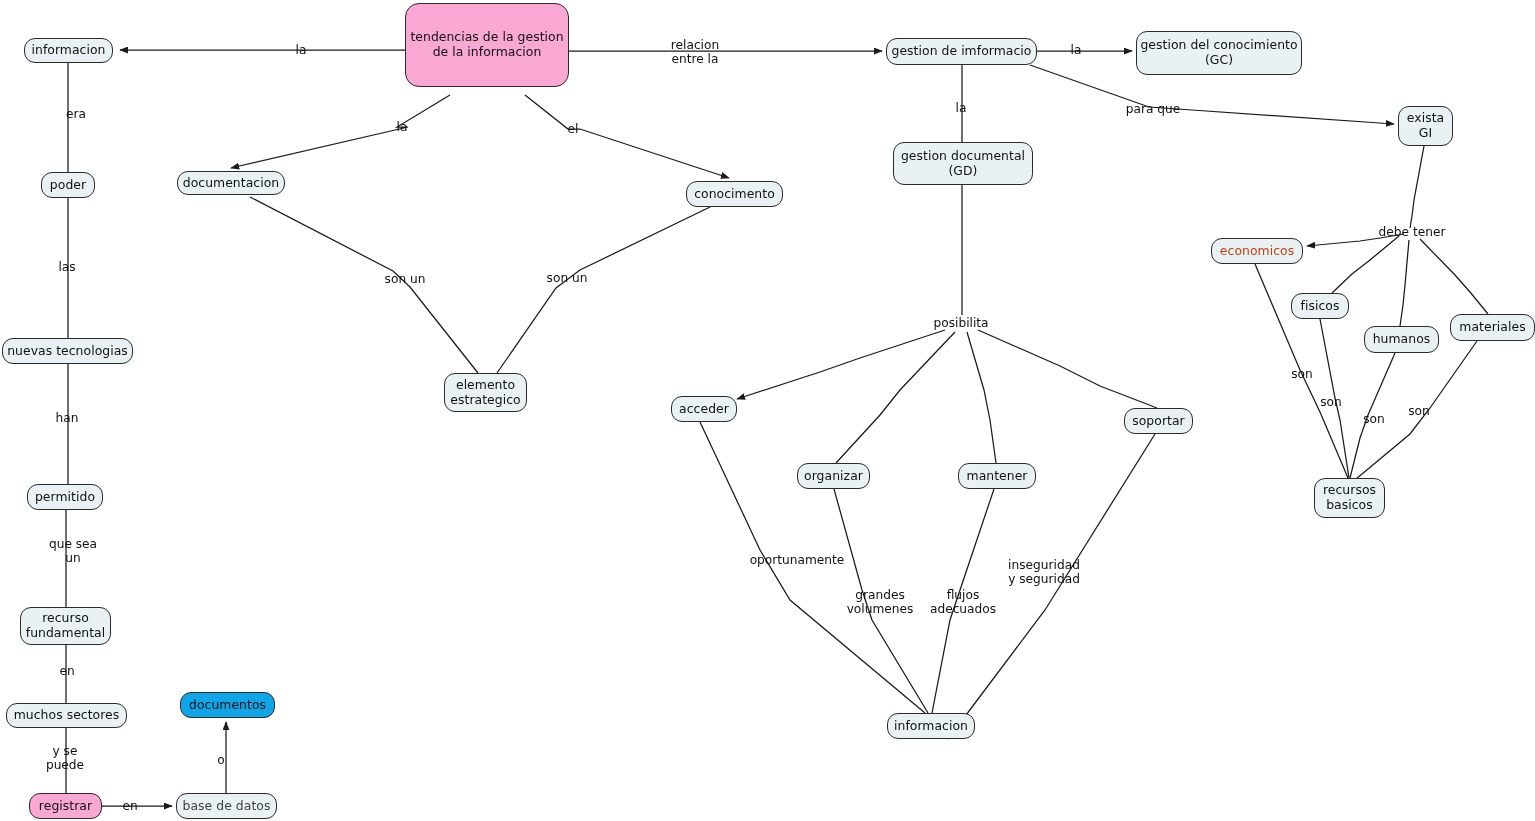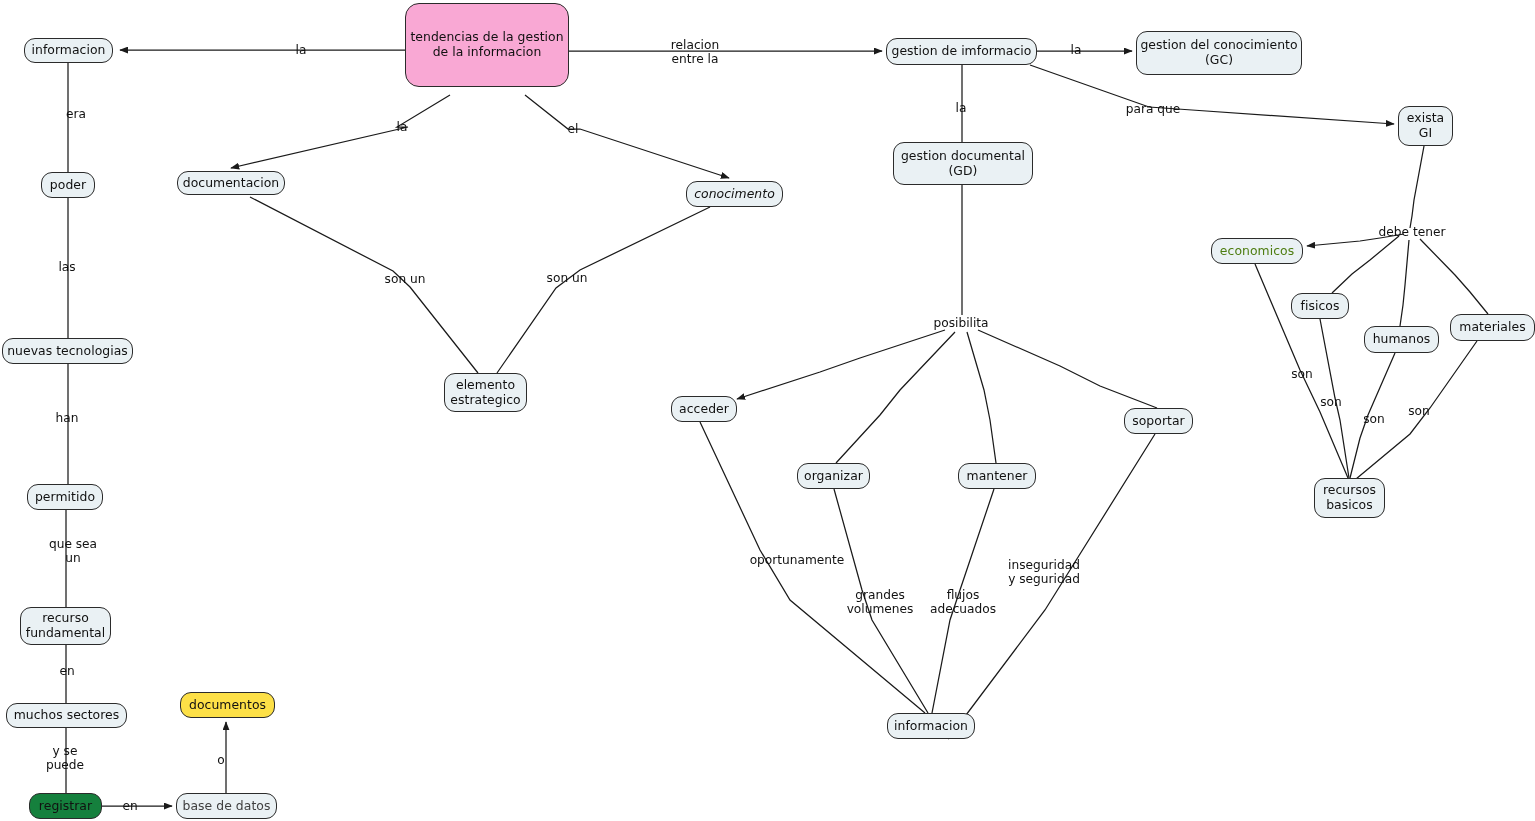--- a/index.html
+++ b/index.html
@@ -108,35 +108,35 @@
   <div id="nodes-group">
       <div class="node big" style="left: 405px; top: 3px; width: 164px; height: 84px; background: #f9a8d4; border-color: rgb(43, 43, 43); color: rgb(17, 17, 17);">tendencias de la gestion
 de la informacion</div>
       <div class="node" style="left: 24px; top: 38px; width: 89px; height: 25px; background: rgb(234, 241, 244); border-color: rgb(43, 43, 43); color: rgb(17, 17, 17);">informacion</div>
       <div class="node" style="left: 41px; top: 172px; width: 54px; height: 26px; background: rgb(234, 241, 244); border-color: rgb(43, 43, 43); color: rgb(17, 17, 17);">poder</div>
       <div class="node" style="left: 2px; top: 338px; width: 131px; height: 26px; background: rgb(234, 241, 244); border-color: rgb(43, 43, 43); color: rgb(17, 17, 17);">nuevas tecnologias</div>
       <div class="node" style="left: 27px; top: 484px; width: 76px; height: 26px; background: rgb(234, 241, 244); border-color: rgb(43, 43, 43); color: rgb(17, 17, 17);">permitido</div>
       <div class="node" style="left: 20px; top: 607px; width: 91px; height: 38px; background: rgb(234, 241, 244); border-color: rgb(43, 43, 43); color: rgb(17, 17, 17);">recurso
 fundamental</div>
       <div class="node" style="left: 6px; top: 703px; width: 121px; height: 25px; background: rgb(234, 241, 244); border-color: rgb(43, 43, 43); color: rgb(17, 17, 17);">muchos sectores</div>
-      <div class="node" style="left: 29px; top: 793px; width: 73px; height: 26px; background: #15803d; border-color: rgb(43, 43, 43); color: rgb(17, 17, 17);">registrar</div>
+      <div class="node" style="left: 29px; top: 793px; width: 73px; height: 26px; background: #f9a8d4; border-color: rgb(43, 43, 43); color: rgb(17, 17, 17);">registrar</div>
       <div class="node" style="left: 176px; top: 793px; width: 101px; height: 26px; background: rgb(234, 241, 244); border-color: rgb(43, 43, 43); color: #404040;">base de datos</div>
-      <div class="node" style="left: 180px; top: 692px; width: 95px; height: 26px; background: #fde047; border-color: rgb(43, 43, 43); color: rgb(17, 17, 17);">documentos</div>
+      <div class="node" style="left: 180px; top: 692px; width: 95px; height: 26px; background: #0ea5e9; border-color: rgb(43, 43, 43); color: rgb(17, 17, 17);">documentos</div>
       <div class="node" style="left: 177px; top: 171px; width: 108px; height: 24px; background: rgb(234, 241, 244); border-color: rgb(43, 43, 43); color: rgb(17, 17, 17);">documentacion</div>
-      <div class="node" style="left: 686px; top: 181px; width: 97px; height: 26px; background: rgb(234, 241, 244); border-color: rgb(43, 43, 43); color: rgb(17, 17, 17); font-style: italic;">conocimento</div>
+      <div class="node" style="left: 686px; top: 181px; width: 97px; height: 26px; background: rgb(234, 241, 244); border-color: rgb(43, 43, 43); color: rgb(17, 17, 17);">conocimento</div>
       <div class="node" style="left: 444px; top: 373px; width: 83px; height: 39px; background: rgb(234, 241, 244); border-color: rgb(43, 43, 43); color: rgb(17, 17, 17);">elemento
 estrategico</div>
       <div class="node" style="left: 886px; top: 38px; width: 151px; height: 27px; background: rgb(234, 241, 244); border-color: rgb(43, 43, 43); color: rgb(17, 17, 17);">gestion de imformacio</div>
       <div class="node" style="left: 1136px; top: 31px; width: 166px; height: 44px; background: rgb(234, 241, 244); border-color: rgb(43, 43, 43); color: rgb(17, 17, 17);">gestion del conocimiento
 (GC)</div>
       <div class="node" style="left: 893px; top: 142px; width: 140px; height: 43px; background: rgb(234, 241, 244); border-color: rgb(43, 43, 43); color: rgb(17, 17, 17);">gestion documental
 (GD)</div>
       <div class="node" style="left: 1398px; top: 106px; width: 55px; height: 40px; background: rgb(234, 241, 244); border-color: rgb(43, 43, 43); color: rgb(17, 17, 17);">exista
 GI</div>
-      <div class="node" style="left: 1211px; top: 238px; width: 92px; height: 26px; background: rgb(234, 241, 244); border-color: rgb(43, 43, 43); color: #4d7c0f;">economicos</div>
+      <div class="node" style="left: 1211px; top: 238px; width: 92px; height: 26px; background: rgb(234, 241, 244); border-color: rgb(43, 43, 43); color: #c2410c;">economicos</div>
       <div class="node" style="left: 1291px; top: 293px; width: 58px; height: 26px; background: rgb(234, 241, 244); border-color: rgb(43, 43, 43); color: rgb(17, 17, 17);">fisicos</div>
       <div class="node" style="left: 1364px; top: 326px; width: 75px; height: 27px; background: rgb(234, 241, 244); border-color: rgb(43, 43, 43); color: rgb(17, 17, 17);">humanos</div>
       <div class="node" style="left: 1450px; top: 314px; width: 85px; height: 27px; background: rgb(234, 241, 244); border-color: rgb(43, 43, 43); color: rgb(17, 17, 17);">materiales</div>
       <div class="node" style="left: 1314px; top: 478px; width: 71px; height: 40px; background: rgb(234, 241, 244); border-color: rgb(43, 43, 43); color: rgb(17, 17, 17);">recursos
 basicos</div>
       <div class="node" style="left: 671px; top: 396px; width: 66px; height: 26px; background: rgb(234, 241, 244); border-color: rgb(43, 43, 43); color: rgb(17, 17, 17);">acceder</div>
       <div class="node" style="left: 797px; top: 463px; width: 73px; height: 26px; background: rgb(234, 241, 244); border-color: rgb(43, 43, 43); color: rgb(17, 17, 17);">organizar</div>
       <div class="node" style="left: 958px; top: 463px; width: 78px; height: 26px; background: rgb(234, 241, 244); border-color: rgb(43, 43, 43); color: rgb(17, 17, 17);">mantener</div>
       <div class="node" style="left: 1124px; top: 408px; width: 69px; height: 26px; background: rgb(234, 241, 244); border-color: rgb(43, 43, 43); color: rgb(17, 17, 17);">soportar</div>
       <div class="node" style="left: 887px; top: 713px; width: 88px; height: 26px; background: rgb(234, 241, 244); border-color: rgb(43, 43, 43); color: rgb(17, 17, 17);">informacion</div>

